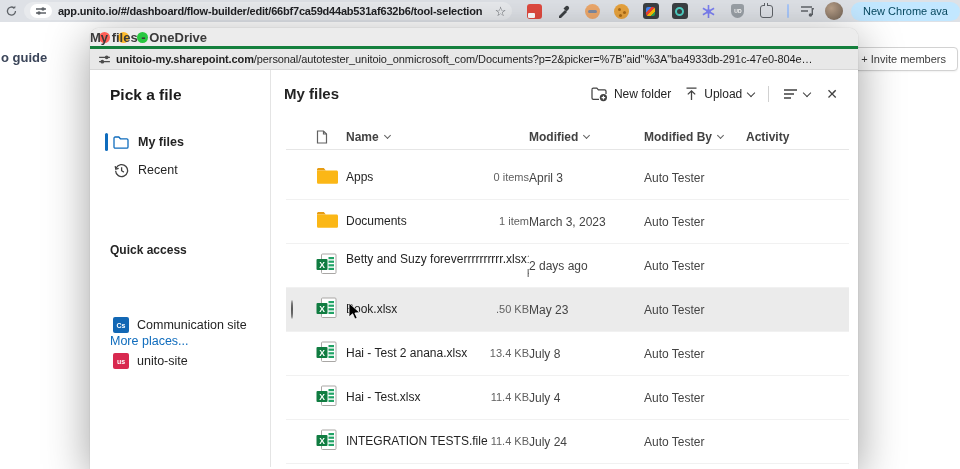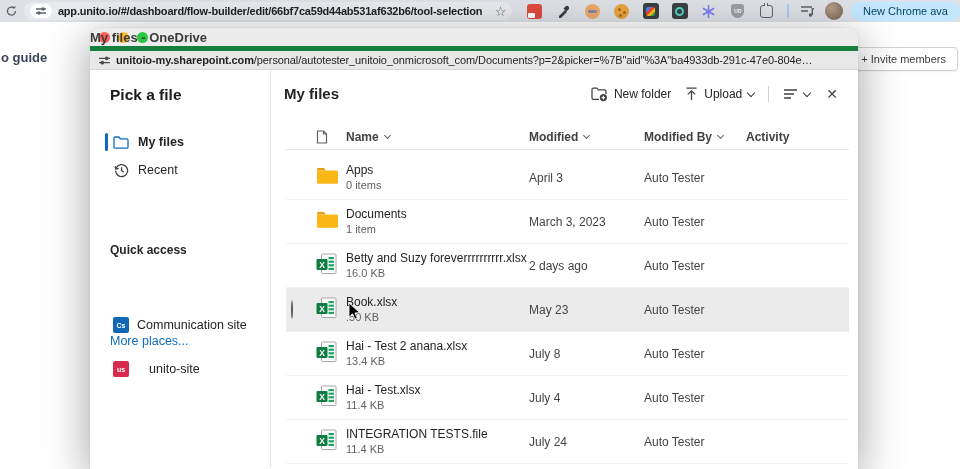--- a/index.html
+++ b/index.html
@@ -54,21 +54,21 @@
   
   .modal { position:absolute; left:90px; top:28px; width:768px; height:441px;
     background:#fff; border-radius:9px 9px 0 0; overflow:hidden; z-index:2;
     box-shadow:0 10px 45px rgba(0,0,0,.38), 0 0 1px rgba(0,0,0,.3); }
   .titlebar { height:18px; background:#ececec; display:flex; align-items:center; position:relative; }
   .lights { display:flex; gap:8px; margin-left:9px; }
   .light { width:11px; height:11px; border-radius:50%; }
   .l-red { background:#ff5f57; } .l-yellow { background:#febc2e; } .l-green { background:#28c840; }
   .win-title { position:absolute; left:0; right:0; text-align:left; font-size:13px;
     font-weight:700; color:#3a3a3a; }
-  .m-urlbar { height:24px; background:#e8e8e8; border-top:5px solid #15803d;
+  .m-urlbar { height:24px; background:#e8e8e8; border-top:3px solid #15803d;
     border-bottom:1px solid #d7d7d7; display:flex; align-items:center; padding:0 8px; overflow:hidden; }
   .m-url { margin-left:5px; font-size:11px; color:#1f1f1f; white-space:nowrap; overflow:hidden; letter-spacing:-0.1px; }
   .m-url b { font-weight:700; }
 
   .content { display:flex; height:397px; }
 
   
   .sidebar { width:180px; flex:none; position:relative; }
   .sb-heading { position:absolute; left:20px; top:16px; font-size:15.5px; font-weight:700; color:#1b1b1b; }
   .nav { position:absolute; left:0; top:58px; width:100%; }
@@ -98,21 +98,21 @@
 
   .table { position:absolute; left:15px; top:54px; width:563px; }
   .tgrid { display:grid; grid-template-columns:30px 30px 183px 115px 102px 1fr; align-items:center; }
   .thead { height:26px; border-bottom:1px solid #e6e6e6; margin-bottom:6px; }
   .th { font-size:12px; font-weight:600; color:#424242; display:flex; align-items:center; }
   .th .schev { width:5px; height:5px; border-right:1.2px solid #616161; border-bottom:1.2px solid #616161;
     transform:rotate(45deg); margin-left:6px; margin-bottom:2px; }
   .trow { height:44px; border-bottom:1px solid #f1f1f1; cursor:default; }
   .trow.sel { background:#ebebeb; }
   .radio { width:15px; height:15px; border:1.5px solid #5c5c5c; border-radius:50%; background:#fff; margin-left:5px; }
-  .c-name { display:flex; flex-direction:column; justify-content:space-between; overflow:hidden; }
+  .c-name { display:flex; flex-direction:row; justify-content:space-between; overflow:hidden; }
   .fname { font-size:12px; color:#242424; line-height:15px; white-space:nowrap; }
   .fsub  { font-size:11px; color:#616161; line-height:14px; }
   .c-mod, .c-by { font-size:12px; color:#444; }
 
   .cursor { position:absolute; left:348px; top:302px; z-index:5; }
 </style>
 </head>
 <body>
 
 <div class="browser-bar">
@@ -237,21 +237,21 @@
               </svg>
           </span>
           <span class="nav-label">Recent</span>
         </div>
       </div>
       <div class="qa-heading">Quick access</div>
       <div class="qa-item" style="top:200px;">
         <span class="qa-tile" style="background:#1267b4;">Cs</span>
         <span class="qa-label">Communication site</span>
       </div>
-      <div class="qa-item" style="top:244px;gap:12px;">
+      <div class="qa-item" style="top:236px;">
         <span class="qa-tile" style="background:#d8294f;">us</span>
         <span class="qa-label">unito-site</span>
       </div>
       <span class="more-places">More places...</span>
     </div>
 
     <div class="main">
       <div class="main-heading">My files</div>
       <div class="toolbar">
         <span class="tb-btn">

